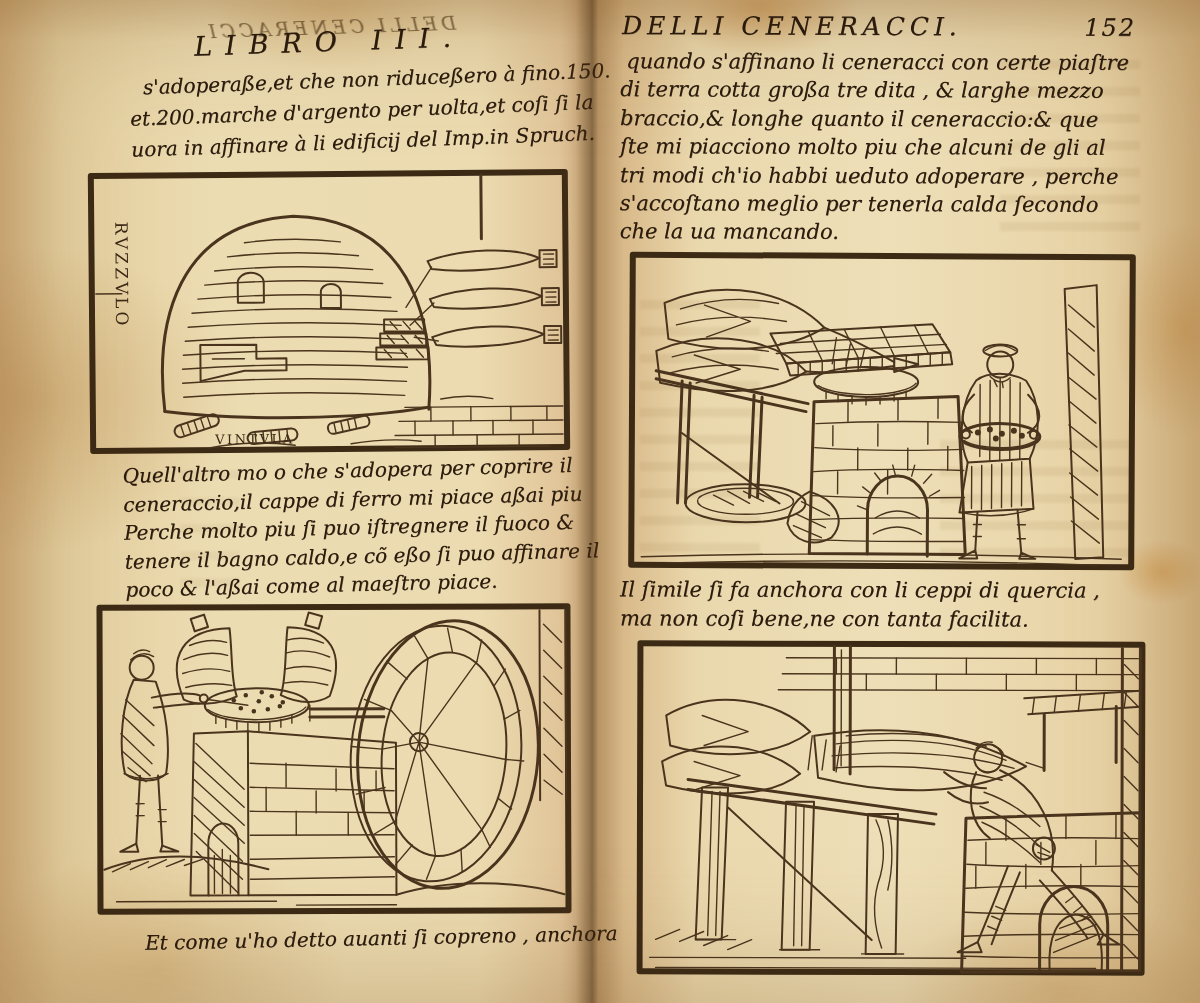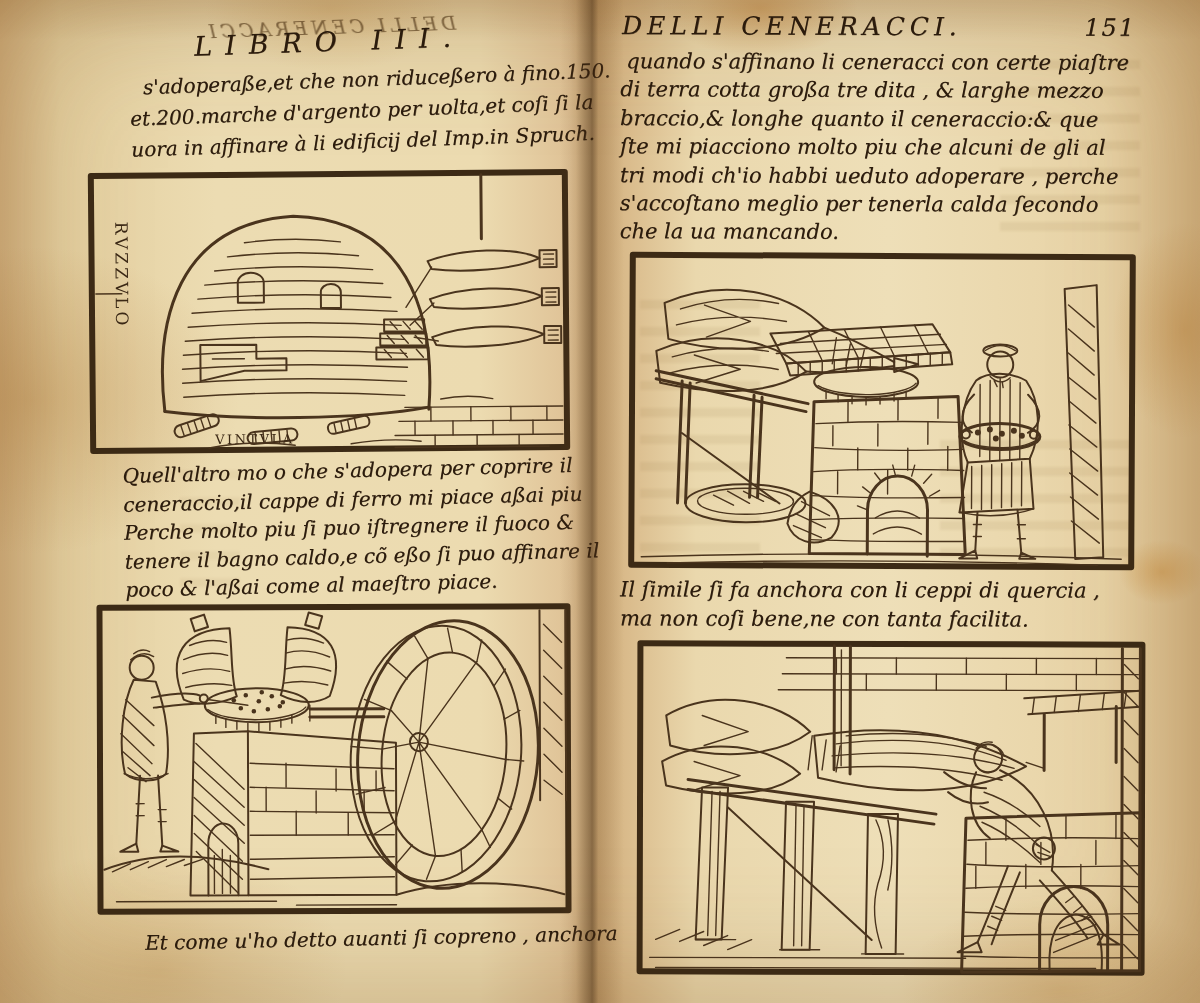--- a/index.html
+++ b/index.html
@@ -192,21 +192,21 @@
     </svg>
 
     <div class="txt lp-cap">
       <span class="ln">Et come u'ho detto auanti ſi copreno , anchora</span>
     </div>
   </div>
 
   <div>
     <div class="txt rp-header">
       <span class="rp-title">DELLI CENERACCI.</span>
-      <span class="rp-num">151</span>
+      <span class="rp-num">152</span>
     </div>
 
     <div class="txt rp-p1">
       <span class="ln">quando s'affinano li ceneracci con certe piaſtre</span>
       <span class="ln">di terra cotta großa tre dita , &amp; larghe mezzo</span>
       <span class="ln">braccio,&amp; longhe quanto il ceneraccio:&amp; que</span>
       <span class="ln">ſte mi piacciono molto piu che alcuni de gli al</span>
       <span class="ln">tri modi ch'io habbi ueduto adoperare , perche</span>
       <span class="ln">s'accoſtano meglio per tenerla calda ſecondo</span>
       <span class="ln">che la ua mancando.</span>

